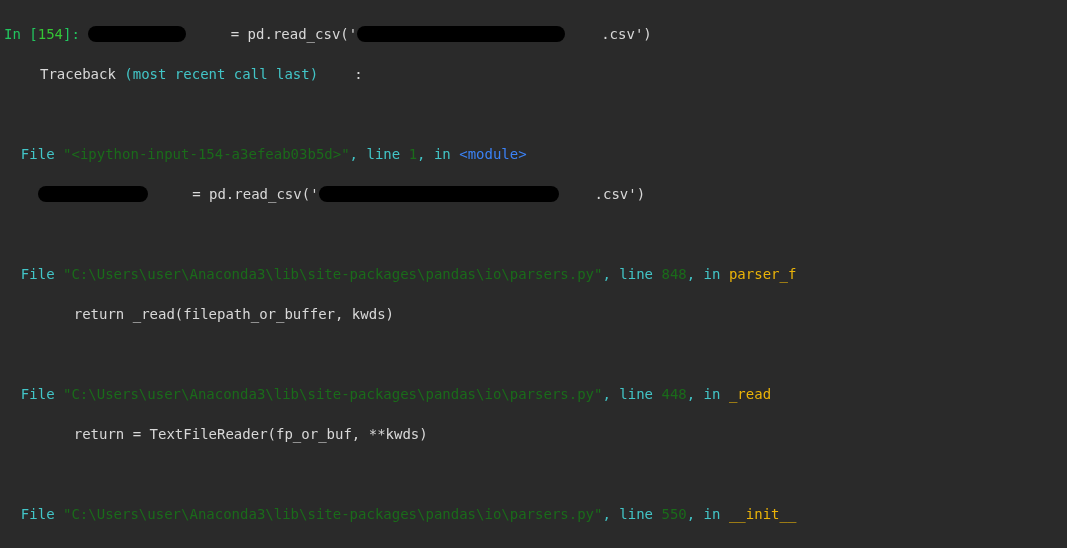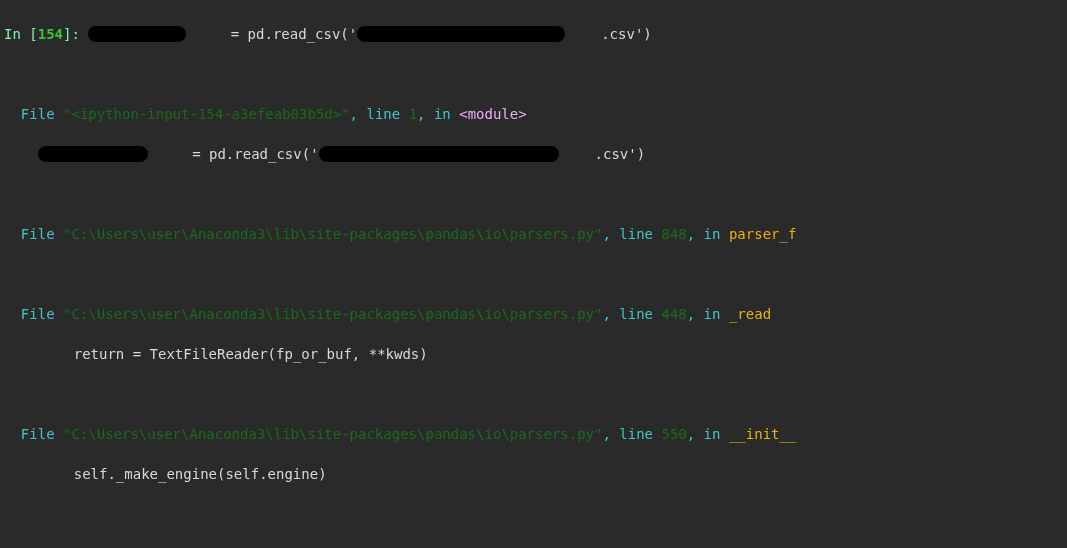--- a/index.html
+++ b/index.html
@@ -12,51 +12,53 @@
     font-size: 14px;
     line-height: 20px;
     color: #d0d0d0;
     overflow: hidden;
   }
   .terminal {
     padding: 4px 4px;
     white-space: pre;
   }
   .ln { display: block; }
-  .green { color: #86efac; text-align: center; }
-  .bright-green { color: #35c535; font-weight: bold; }
+  .green { color: #22c55e; text-align: center; }
+  .bright-green { color: #35c535; font-weight: normal; }
   .dark-green { color: #1a6b1a; }
   .white { color: #d8d8d8; margin-left: 36px; }
   .cyan { color: #42c5c7; }
-  .purple { color: #f0abfc; text-align: center; }
+  .purple { color: #3b82f6; text-align: center; }
   .magenta { color: #eab308; }
   .redacted {
     display: inline-block;
     background: #000;
     border-radius: 10px;
     height: 16px;
     vertical-align: middle;
     position: relative;
     top: -1px;
   }
   .redact-a { width: 98px; }
   .redact-b { width: 208px; }
   .redact-c { width: 110px; }
   .redact-d { width: 240px; }
 </style>
 </head>
 <body>
 
 <div class="terminal">
 <span class="ln"><span class="green">In [</span><span class="bright-green">154</span><span class="green">]: </span><span class="redacted redact-a"></span><span class="white"> = pd.read_csv('</span><span class="redacted redact-b"></span><span class="white">.csv')</span></span>
+<span class="ln"><span class="white">Traceback </span><span class="cyan">(most recent call last)</span><span class="white">:</span></span>
 <span class="ln"> </span>
 <span class="ln"><span class="cyan">  File </span><span class="dark-green">"</span><span class="dark-green">&lt;ipython-input-154-a3efeab03b5d&gt;</span><span class="dark-green">"</span><span class="cyan">, line </span><span class="dark-green">1</span><span class="cyan">, in </span><span class="purple">&lt;module&gt;</span></span>
 <span class="ln">    <span class="redacted redact-c"></span><span class="white"> = pd.read_csv('</span><span class="redacted redact-d"></span><span class="white">.csv')</span></span>
 <span class="ln"> </span>
 <span class="ln"><span class="cyan">  File </span><span class="dark-green">"C:\Users\user\Anaconda3\lib\site-packages\pandas\io\parsers.py"</span><span class="cyan">, line </span><span class="dark-green">848</span><span class="cyan">, in </span><span class="magenta">parser_f</span></span>
+<span class="ln"><span class="white">    return _read(filepath_or_buffer, kwds)</span></span>
 <span class="ln"> </span>
 <span class="ln"><span class="cyan">  File </span><span class="dark-green">"C:\Users\user\Anaconda3\lib\site-packages\pandas\io\parsers.py"</span><span class="cyan">, line </span><span class="dark-green">448</span><span class="cyan">, in </span><span class="magenta">_read</span></span>
 <span class="ln"><span class="white">    return = TextFileReader(fp_or_buf, **kwds)</span></span>
 <span class="ln"> </span>
 <span class="ln"><span class="cyan">  File </span><span class="dark-green">"C:\Users\user\Anaconda3\lib\site-packages\pandas\io\parsers.py"</span><span class="cyan">, line </span><span class="dark-green">550</span><span class="cyan">, in </span><span class="magenta">__init__</span></span>
 <span class="ln"><span class="white">    self._make_engine(self.engine)</span></span>
 
 
 
 

